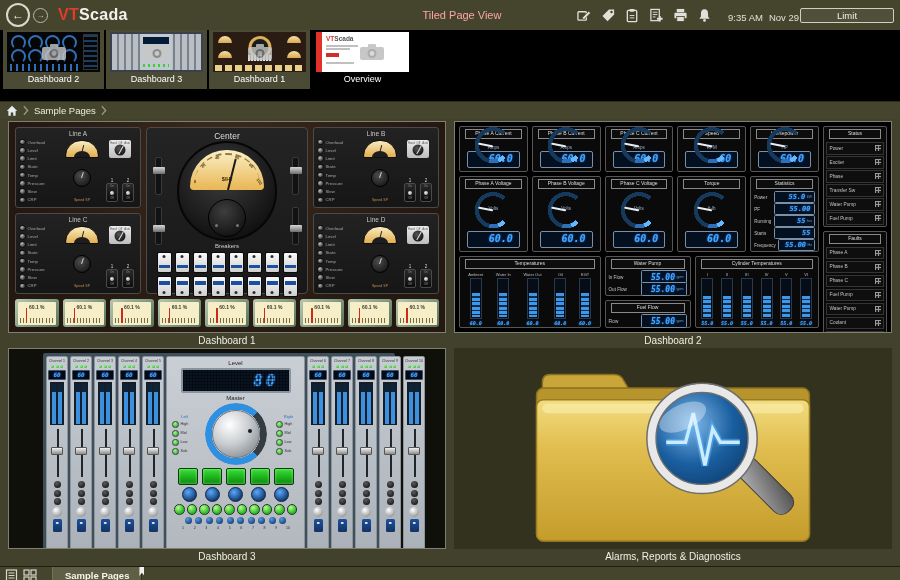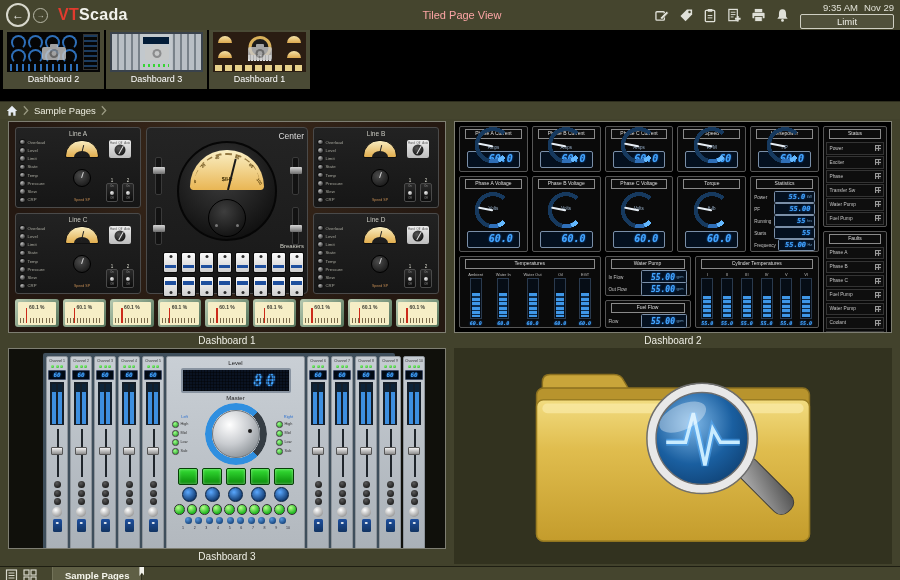--- a/index.html
+++ b/index.html
@@ -11,21 +11,21 @@
   .titlebar{height:30px;background:#45452e;display:flex;align-items:center;padding:0 6px;position:relative;}
   .navbtn{border-radius:50%;display:flex;align-items:center;justify-content:center;color:#e8e8e2;cursor:pointer;}
   .nav-back{width:20px;height:20px;border:2px solid #d8d8cc;font-size:12px;font-weight:bold;}
   .nav-fwd{width:13px;height:13px;border:1.5px solid #b9b9a8;font-size:8px;margin-left:3px;color:#cfcfc2;}
   .logo{margin-left:10px;font-size:16px;font-weight:bold;letter-spacing:.3px;}
   .logo .vt{color:#e23b2e;} .logo .scada{color:#f2f2ec;}
   .tb-title{position:absolute;left:50%;transform:translateX(-50%);font-size:11px;color:#fca5a5;margin-left:12px;}
   .tb-right{margin-left:auto;display:flex;align-items:center;gap:10px;}
   .tb-icons{display:flex;align-items:center;gap:9px;}
   .tb-icons svg{display:block;cursor:pointer;}
-  .tb-clock{display:flex;flex-direction:column;align-items:flex-end;gap:1px;}
+  .tb-clock{display:flex;flex-direction:row;align-items:flex-end;gap:1px;}
   .tb-time{font-size:9.5px;color:#e0e0d6;white-space:nowrap;}
   .tb-time span{margin-left:6px;}
   .logon{width:92px;height:13px;border:1px solid #cfcfc2;border-radius:2px;background:#50503a;
     color:#eeeee6;font-size:9.5px;display:flex;align-items:center;justify-content:center;cursor:pointer;}
 
   
   .recent{height:71px;background:#000;}
   .recent-label{font-size:9px;color:#c5c5b8;padding:1px 0 1px 4px;height:11px;}
   .thumbrow{display:flex;gap:2px;padding-left:3px;}
   .thumbcell{width:101px;height:57px;background:#4a4a35;display:flex;flex-direction:column;align-items:center;padding-top:2px;cursor:pointer;}
@@ -101,21 +101,21 @@
     background:radial-gradient(circle at 40% 35%,#555,#161616 75%);}
   .selknob::after{content:"";position:absolute;left:50%;top:1px;width:1px;height:9px;background:#e8e8e8;transform:rotate(30deg);}
   .tglgrp{display:flex;gap:4px;}
   .tgl{display:flex;flex-direction:column;align-items:center;}
   .tglnum{font-size:4.5px;color:#d8d8cc;}
   .tglbody{width:10px;height:15px;background:linear-gradient(#2a2a2a,#0c0c0c);border:1px solid #4a4a4a;border-radius:2px;
     display:flex;flex-direction:column;align-items:center;justify-content:space-between;padding:1px 0;}
   .tglon,.tgloff{font-size:2.6px;color:#999;}
   .tgldot{width:4px;height:4px;border-radius:50%;background:radial-gradient(circle at 35% 30%,#f0f0f0,#888);}
   .center-panel{flex:1;background:linear-gradient(#242424,#181818);border:1px solid #4a4a4a;border-radius:4px;
-    padding:3px;display:flex;flex-direction:column;align-items:flex-end;position:relative;min-width:0;}
+    padding:3px;display:flex;flex-direction:column;align-items:center;position:relative;min-width:0;}
   .c-title{font-size:8.5px;color:#ddd;height:11px;}
   .meterzone{position:relative;height:100px;width:100%;display:flex;justify-content:center;}
   .bigmeter{width:96px;height:96px;border-radius:50%;background:radial-gradient(circle at 45% 35%,#3c3c3c,#101010 78%);
     border:2px solid #060606;position:relative;}
   .arcface{position:absolute;left:50%;top:7px;transform:translateX(-50%);width:74px;height:40px;
     border-radius:40px 40px 4px 4px;background:linear-gradient(#faf0c6,#e9b654);overflow:hidden;}
   .arcface::before{content:"";position:absolute;left:4px;right:4px;top:3px;height:30px;border-radius:34px 34px 0 0;
     border-top:2px dashed #6b4a10;opacity:.7;}
   .scale span{position:absolute;font-size:4px;color:#4a3200;font-weight:bold;}
   .scale span:nth-child(1){left:4px;top:29px;}
@@ -365,20 +365,37 @@
           <div class="m1b"></div>
         <svg class="cam" width="26" height="18" viewBox="0 0 26 18">
             <rect x="1" y="4" width="24" height="13" rx="2" fill="#c8c8c8"></rect>
             <rect x="9" y="1" width="8" height="5" rx="1" fill="#c8c8c8"></rect>
             <circle cx="13" cy="10.5" r="4.5" fill="#7e7e7e"></circle>
             <circle cx="13" cy="10.5" r="2.4" fill="#c8c8c8"></circle>
           </svg>
       </div>
       <div class="thumb-label">Dashboard 1</div>
     </div>
+    <div class="thumbcell ovcell">
+      <div class="thumb mini-ov">
+        <div class="ovstripe"></div>
+        <div class="ovlogo"><span class="vt">VT</span><span class="scada">Scada</span></div>
+        <div class="ovline" style="top:13px;"></div>
+          <div class="ovline" style="top:16px;width:24px;"></div>
+        <div class="ovbtn"></div>
+          <div class="ovline" style="top:30px;width:28px;"></div>
+        <svg class="cam" width="26" height="18" viewBox="0 0 26 18" style="left:60%;opacity:.55;">
+            <rect x="1" y="4" width="24" height="13" rx="2" fill="#9a9a9a"></rect>
+            <rect x="9" y="1" width="8" height="5" rx="1" fill="#9a9a9a"></rect>
+            <circle cx="13" cy="10.5" r="4.5" fill="#6a6a6a"></circle>
+            <circle cx="13" cy="10.5" r="2.4" fill="#bdbdbd"></circle>
+          </svg>
+      </div>
+      <div class="thumb-label">Overview</div>
+    </div>
   </div>
 </div>
 
 <div class="crumb">
   <svg width="12" height="12" viewBox="0 0 15 15">
       <path d="M7.5 1 L14 7.5 H12 V13.5 H9 V9.5 H6 V13.5 H3 V7.5 H1 Z" fill="#e6ecf2"></path>
     </svg>
   <svg width="6" height="11" viewBox="0 0 7 12">
       <path d="M1 1 L5.5 6 L1 11" stroke="#9a9a82" stroke-width="1.5" fill="none"></path>
     </svg>
@@ -1518,20 +1535,21 @@
             <path d="M148 92 h20 l8 -30 l12 54 l8 -38 l8 14 h20" fill="none" stroke="#57b2ff" stroke-width="7" opacity="0.5"></path>
             <path d="M148 92 h20 l8 -30 l12 54 l8 -38 l8 14 h20" fill="none" stroke="#c9ecff" stroke-width="3.5"></path>
             <ellipse cx="165" cy="66" rx="26" ry="13" fill="#ffffff" opacity="0.35" transform="rotate(-25 165 66)"></ellipse>
             <circle cx="185" cy="88" r="52" fill="none" stroke="#e8e8e8" stroke-width="9"></circle>
             <circle cx="185" cy="88" r="57" fill="none" stroke="#6e6e6e" stroke-width="1.5"></circle>
             <circle cx="185" cy="88" r="47.5" fill="none" stroke="#6e6e6e" stroke-width="1.5"></circle>
           </g>
         </svg>
       </div>
     </div>
+    <div class="tlabel">Alarms, Reports &amp; Diagnostics</div>
   </div>
 </div>
 
 <div class="taskbar">
   <div class="tk-icons">
     <svg width="13" height="14" viewBox="0 0 12 14">
         <rect x="1" y="1" width="10" height="12" fill="none" stroke="#d8d8cc" stroke-width="1.2"></rect>
         <path d="M3 4 h6 M3 6.5 h6 M3 9 h6" stroke="#d8d8cc" stroke-width="1"></path>
       </svg>
     <svg width="14" height="14" viewBox="0 0 14 14">

